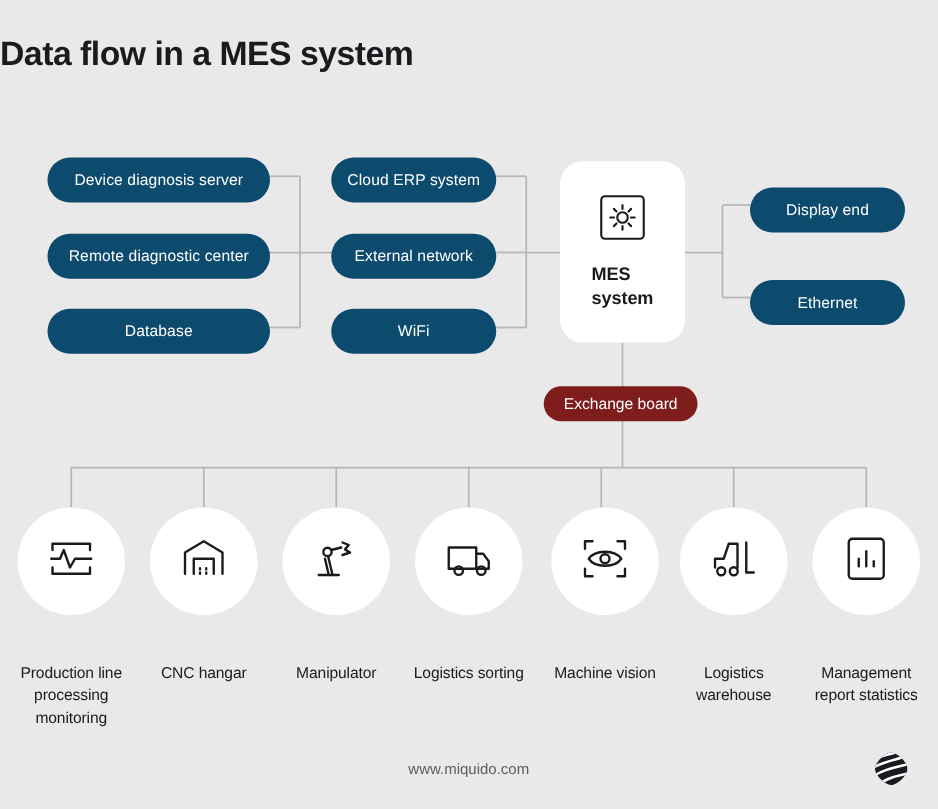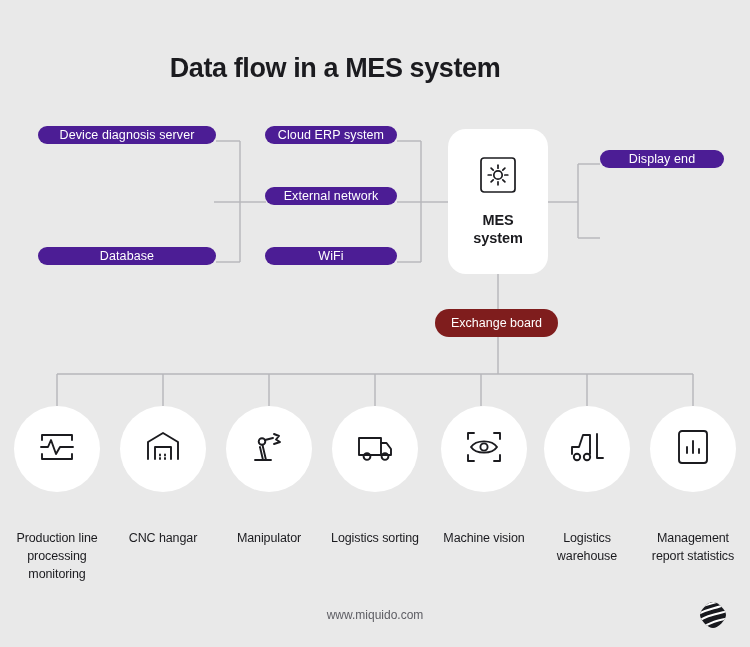--- a/index.html
+++ b/index.html
@@ -19,51 +19,50 @@
     width: 750px;
     height: 647px;
   }
 
   
   .title {
     position: absolute;
     left: 0;
     top: 28px;
     width: 670px;
-    text-align: center;
+    text-align: left;
     font-size: 27px;
     font-weight: 700;
     letter-spacing: -0.4px;
     color: #1b1b1f;
-    margin-top: 25px;
   }
 
   
   .svg-lines {
     position: absolute;
     left: 0;
     top: 0;
     width: 750px;
     height: 647px;
     pointer-events: none;
   }
 
   
   .pill {
     position: absolute;
     display: flex;
     align-items: center;
     justify-content: center;
-    background: #4c1d95;
+    background: #0c4a6e;
     color: #ffffff;
     border-radius: 999px;
     font-size: 12.5px;
     font-weight: 400;
     letter-spacing: 0.1px;
-    height: 18px;
+    height: 36px;
     box-sizing: border-box;
     padding: 0 12px;
     text-align: center;
     white-space: nowrap;
   }
 
   
   .pill-accent {
     position: absolute;
     display: flex;
@@ -91,21 +90,21 @@
     display: flex;
     flex-direction: column;
     align-items: center;
     justify-content: center;
     gap: 13px;
   }
   .mes-card .label {
     font-size: 14.5px;
     font-weight: 700;
     line-height: 1.25;
-    text-align: center;
+    text-align: left;
     color: #1b1b1f;
     letter-spacing: -0.1px;
   }
 
   
   .node {
     position: absolute;
     width: 106px;
     display: flex;
     flex-direction: column;
@@ -189,20 +188,23 @@
       <path d="M269 374 L269 406"></path>
       <path d="M375 374 L375 406"></path>
       <path d="M481 374 L481 406"></path>
       <path d="M587 374 L587 406"></path>
       <path d="M693 374 L693 406"></path>
     </g>
   </svg>
 
   <div class="pill" style="left:38px; top:126px; width:178px;">
     <span>Device diagnosis server</span>
+  </div>
+  <div class="pill" style="left:38px; top:187px; width:178px;">
+    <span>Remote diagnostic center</span>
   </div>
   <div class="pill" style="left:38px; top:247px; width:178px;">
     <span>Database</span>
   </div>
 
   <div class="pill" style="left:265px; top:126px; width:132px;">
     <span>Cloud ERP system</span>
   </div>
   <div class="pill" style="left:265px; top:187px; width:132px;">
     <span>External network</span>
@@ -230,20 +232,23 @@
     </span>
     <div class="label">
       <span>MES</span><br>
       <span>system</span>
     </div>
   </div>
 
   <div class="pill" style="left:600px; top:150px; width:124px;">
     <span>Display end</span>
   </div>
+  <div class="pill" style="left:600px; top:224px; width:124px;">
+    <span>Ethernet</span>
+  </div>
 
   <div class="pill-accent" style="left:435px; top:309px;">
     <span>Exchange board</span>
   </div>
 
   <div class="node" style="left:4px; top:406px;">
     <div class="circle">
       <span>
         <svg width="40" height="40" viewBox="0 0 40 40" fill="none" stroke="#1b1b1f" stroke-width="1.9" stroke-linecap="round" stroke-linejoin="round">
           <path d="M5 13 L5 8 L35 8 L35 13"></path>

